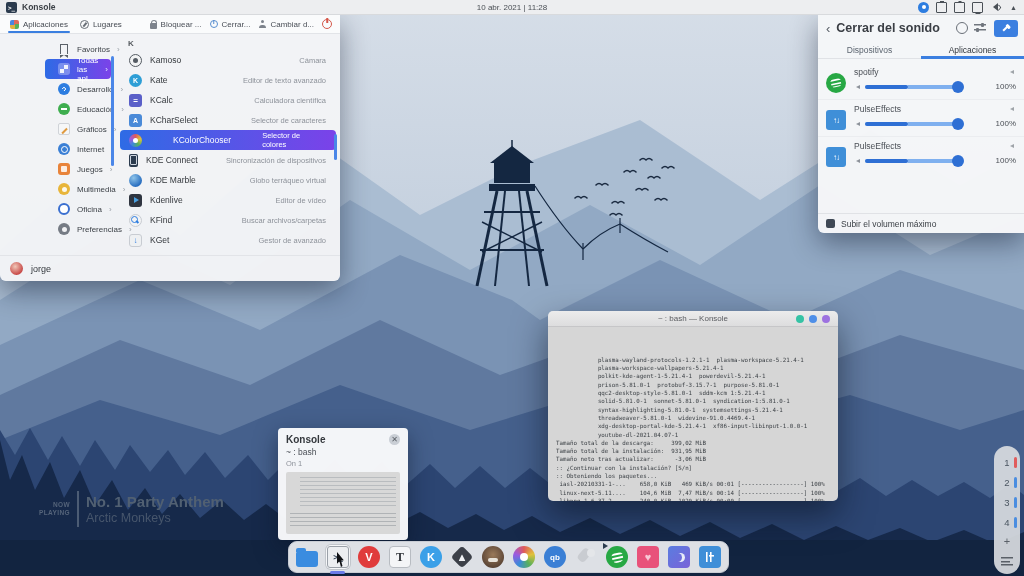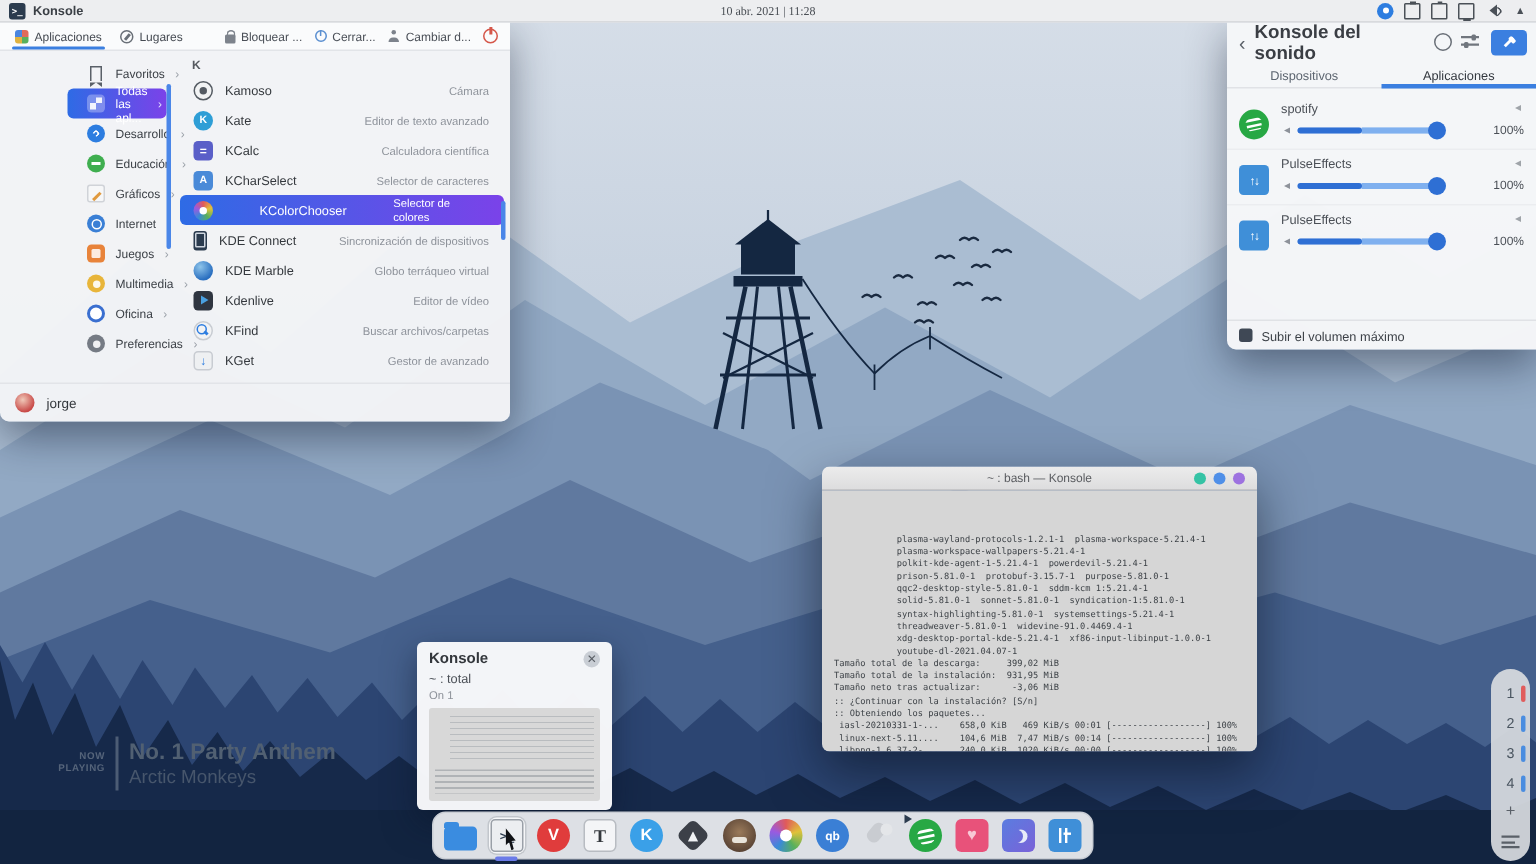--- a/index.html
+++ b/index.html
@@ -9,21 +9,21 @@
 
   
   #wallpaper{position:absolute;inset:0;}
 
   
   .panel{position:absolute;left:0;top:0;width:1024px;height:15px;background:#edeef0;
          border-bottom:1px solid #d8dadd;display:flex;align-items:center;font-size:8.5px;color:#3a3f45;z-index:40;}
   .panel .win-title{display:flex;align-items:center;gap:5px;padding-left:6px;font-weight:bold;}
   .konsole-glyph{width:11px;height:11px;border-radius:2px;background:#2b3b4e;color:#fff;font-size:6px;
                  display:flex;align-items:center;justify-content:center;font-family:"DejaVu Sans Mono",monospace;}
-  .panel .clock{position:absolute;left:0;right:0;text-align:center;font-size:8px;color:#4a4f55;font-family:Liberation Serif, serif;}
+  .panel .clock{position:absolute;left:0;right:0;text-align:center;font-size:8px;color:#4a4f55;}
   .tray{margin-left:auto;display:flex;align-items:center;gap:7px;padding-right:5px;z-index:2;}
   .tray .t{width:11px;height:11px;position:relative;display:flex;align-items:center;justify-content:center;}
   .t-app{background:#2d7de0;border-radius:50%;}
   .t-app::before{content:"";width:4px;height:4px;background:#fff;border-radius:50%;}
   .t-clipboard{border:1px solid #4a5057;border-radius:1px;width:8px;height:10px;}
   .t-clipboard::before{content:"";position:absolute;top:-2px;left:50%;transform:translateX(-50%);width:4px;height:2px;background:#4a5057;}
   .t-battery{border:1px solid #4a5057;border-radius:1px;width:6px;height:10px;}
   .t-battery::before{content:"";position:absolute;top:-2px;left:50%;transform:translateX(-50%);width:3px;height:1.5px;background:#4a5057;}
   .t-display{border:1px solid #4a5057;border-radius:1px;width:10px;height:8px;}
   .t-display::before{content:"";position:absolute;bottom:-2px;left:50%;transform:translateX(-50%);width:5px;height:1.5px;background:#4a5057;}
@@ -500,21 +500,21 @@
     </div>
     <div class="l-bottom">
       <span class="avatar"></span>
       <span class="user-name">jorge</span>
     </div>
   </div>
 
   <div class="volume">
     <div class="v-header">
       <span class="v-back">‹</span>
-      <span class="v-title">Konsole del sonido</span>
+      <span class="v-title">Cerrar del sonido</span>
       <span class="v-hicon emoji-ic"></span>
       <span class="v-hicon sliders-ic"></span>
       <span class="pin-btn">
           <span class="pin-ic"></span>
         </span>
     </div>
     <div class="v-tabs">
       <div class="v-tab">
         <span>Dispositivos</span>
       </div>
@@ -599,21 +599,21 @@
     <div class="t-content">
       
     <div class="t-line">            plasma-wayland-protocols-1.2.1-1  plasma-workspace-5.21.4-1</div><div class="t-line">            plasma-workspace-wallpapers-5.21.4-1</div><div class="t-line">            polkit-kde-agent-1-5.21.4-1  powerdevil-5.21.4-1</div><div class="t-line">            prison-5.81.0-1  protobuf-3.15.7-1  purpose-5.81.0-1</div><div class="t-line">            qqc2-desktop-style-5.81.0-1  sddm-kcm 1:5.21.4-1</div><div class="t-line">            solid-5.81.0-1  sonnet-5.81.0-1  syndication-1:5.81.0-1</div><div class="t-line">            syntax-highlighting-5.81.0-1  systemsettings-5.21.4-1</div><div class="t-line">            threadweaver-5.81.0-1  widevine-91.0.4469.4-1</div><div class="t-line">            xdg-desktop-portal-kde-5.21.4-1  xf86-input-libinput-1.0.0-1</div><div class="t-line">            youtube-dl-2021.04.07-1</div><div class="t-line"></div><div class="t-line">Tamaño total de la descarga:     399,02 MiB</div><div class="t-line">Tamaño total de la instalación:  931,95 MiB</div><div class="t-line">Tamaño neto tras actualizar:      -3,06 MiB</div><div class="t-line"></div><div class="t-line">:: ¿Continuar con la instalación? [S/n]</div><div class="t-line">:: Obteniendo los paquetes...</div><div class="t-line"> iasl-20210331-1-...    658,0 KiB   469 KiB/s 00:01 [------------------] 100%</div><div class="t-line"> linux-next-5.11....    104,6 MiB  7,47 MiB/s 00:14 [------------------] 100%</div><div class="t-line"> libpng-1.6.37-2-...    240,0 KiB  1020 KiB/s 00:00 [------------------] 100%</div></div>
   </div>
 
   <div class="tooltip">
     <div class="tt-head">
       <span class="tt-title">Konsole</span>
       <span class="tt-close">✕</span>
     </div>
-    <div class="tt-sub">~ : total</div>
+    <div class="tt-sub">~ : bash</div>
     <div class="tt-desk">On 1</div>
     <div class="tt-thumb">
       <div class="tt-lines"></div>
       <div class="tt-lines2"></div>
     </div>
   </div>
 
   <div class="nowplaying">
     <div class="np-label">
       <div>NOW</div>

